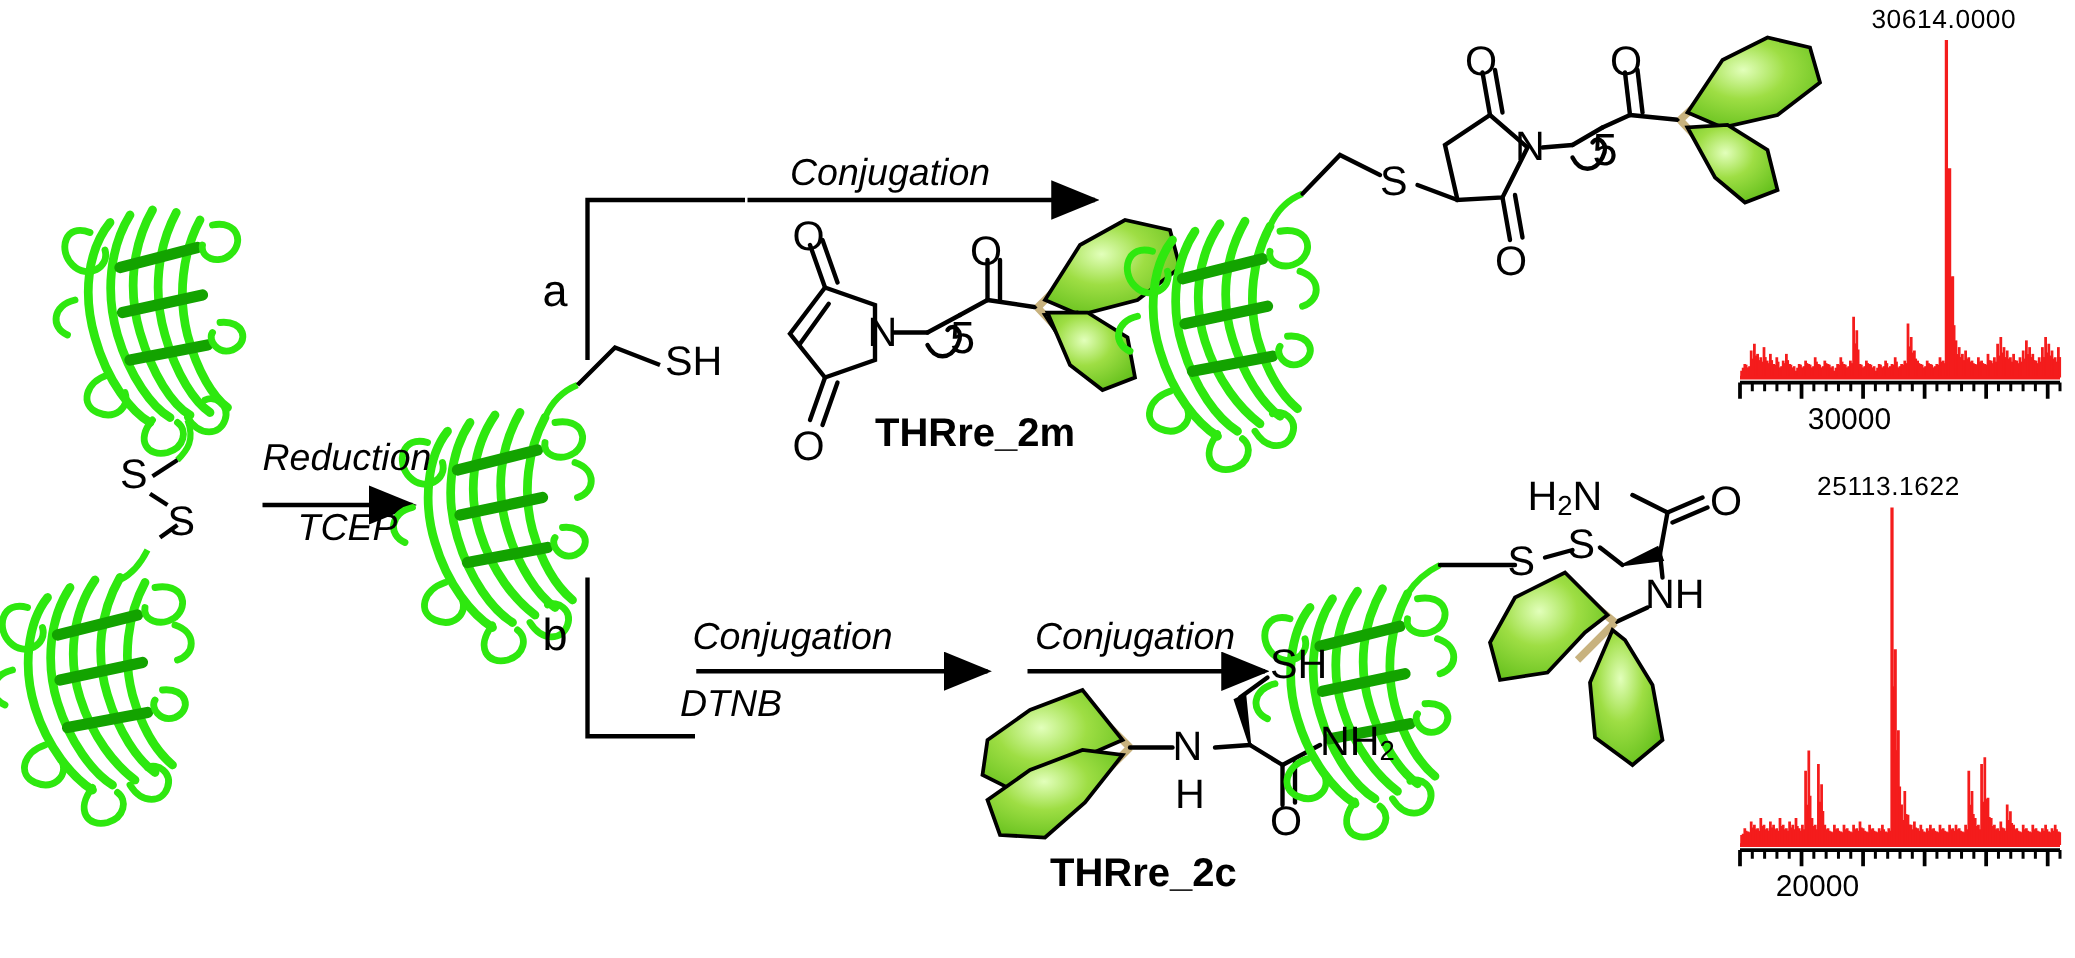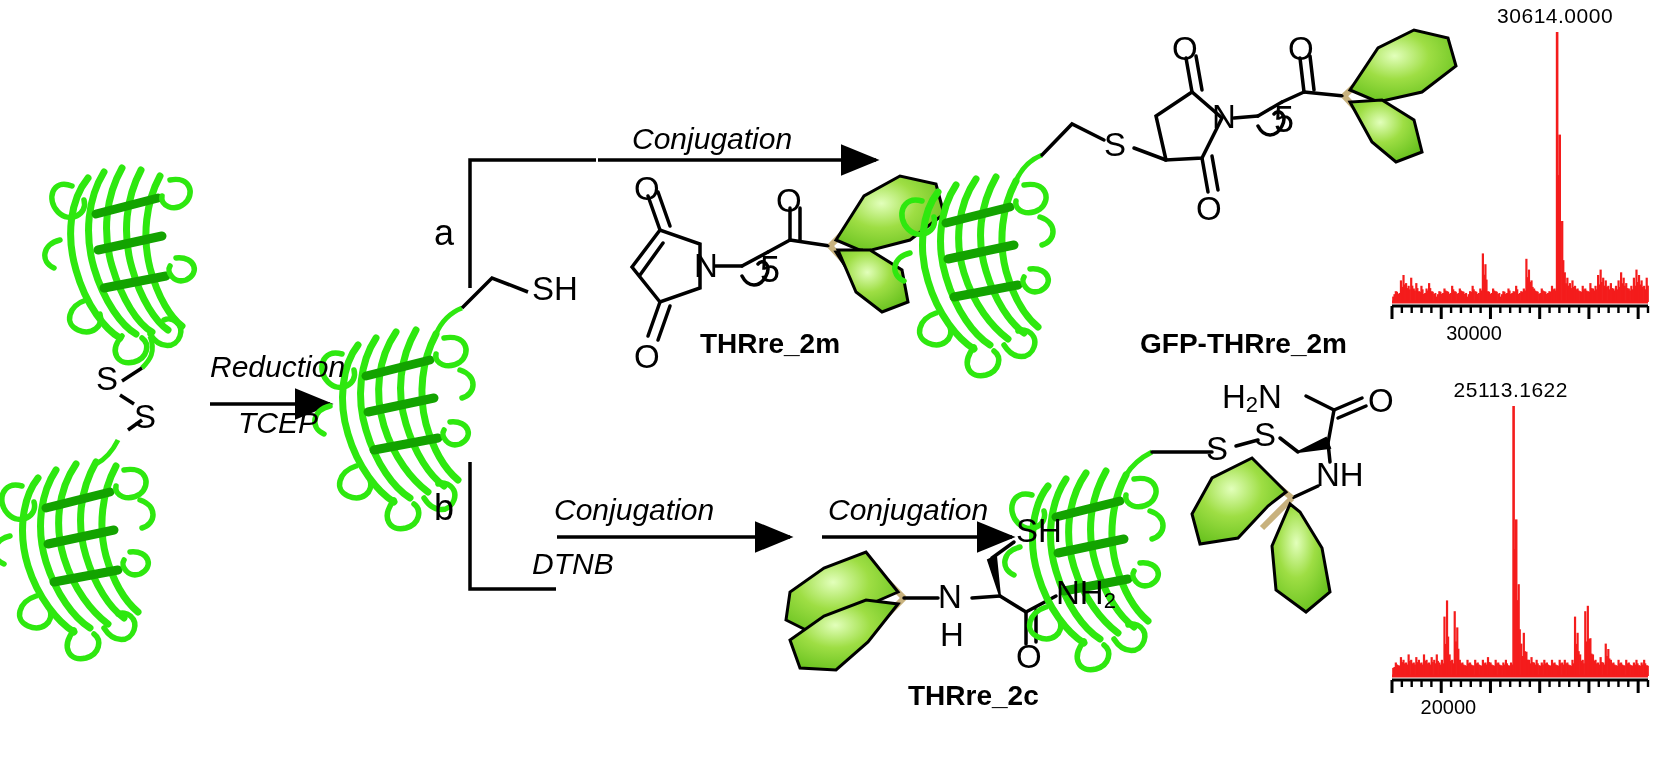--- a/index.html
+++ b/index.html
@@ -1,27 +1,27 @@
 <!DOCTYPE html>
 <html><head>
 <meta charset="utf-8">
 <style>
   html,body{margin:0;padding:0;background:#ffffff;}
   body{width:1660px;height:766px;position:relative;overflow:hidden;
        font-family:"Liberation Sans", sans-serif;color:#000;}
   .fig{position:absolute;inset:0;}
   .lbl{position:absolute;white-space:nowrap;color:#000;line-height:1;}
   .lbl.cond{font-size:30px;font-style:italic;}
-  .lbl.name{font-size:28px;font-weight:600;}
+  .lbl.name{font-size:32px;font-weight:600;}
   .lbl.step{font-size:36px;}
   .atom{position:absolute;font-size:33px;white-space:nowrap;line-height:1;}
   .atom .sub{font-size:22px;vertical-align:-4px;}
   svg{position:absolute;top:0;left:0;overflow:visible;}
   .ms-label{position:absolute;font-size:21px;letter-spacing:.5px;white-space:nowrap;text-align:center;}
-  .ms-tick{position:absolute;font-size:20px;white-space:nowrap;}
+  .ms-tick{position:absolute;font-size:24px;white-space:nowrap;}
 </style>
 </head>
 <body>
 
 <div class="fig">
 
   <svg width="1660" height="766">
     <defs>
       <marker id="arrowhead" markerWidth="11" markerHeight="9" refX="10" refY="4.5" orient="auto">
         <polygon points="0,0 11,4.5 0,9" fill="#000"></polygon>
@@ -311,21 +311,21 @@
 
   <div class="lbl step" style="left:434px;top:215px;">a</div>
   <div class="lbl step" style="left:434px;top:490px;">b</div>
 
   <div class="lbl cond" style="left:210px;top:352px;">Reduction</div>
   <div class="lbl cond" style="left:238px;top:408px;">TCEP</div>
 
   <div class="lbl cond" style="left:632px;top:124px;">Conjugation</div>
 
   <div class="lbl cond" style="left:554px;top:495px;">Conjugation</div>
-  <div class="lbl cond" style="left:532px;top:549px;">DTNB</div>
+  <div class="lbl cond" style="left:544px;top:549px;">DTNB</div>
   <div class="lbl cond" style="left:828px;top:495px;">Conjugation</div>
 
   <div class="atom" style="left:96px;top:362px;">S</div>
   <div class="atom" style="left:134px;top:400px;">S</div>
 
   <div class="atom" style="left:532px;top:272px;">SH</div>
 
   <div class="atom" style="left:634px;top:172px;">O</div>
   <div class="atom" style="left:634px;top:340px;">O</div>
   <div class="atom" style="left:694px;top:249px;">N</div>
@@ -349,22 +349,21 @@
 
   <div class="atom" style="left:1222px;top:380px;">
     <span>H</span><span class="sub">2</span><span>N</span>
   </div>
   <div class="atom" style="left:1368px;top:384px;">O</div>
   <div class="atom" style="left:1206px;top:432px;">S</div>
   <div class="atom" style="left:1254px;top:418px;">S</div>
   <div class="atom" style="left:1316px;top:458px;">NH</div>
 
   <div class="lbl name" style="left:700px;top:330px;">THRre_2m</div>
-  <div class="lbl name" style="left:1140px;top:330px;">GFP-THRre_2m</div>
-  <div class="lbl name" style="left:908px;top:682px;">THRre_2c</div>
+  <div class="lbl name" style="left:840px;top:682px;">THRre_2c</div>
 
   <div class="ms-label" id="ms-top-label" style="left: 1497.12px; top: 4px;">30614.0000</div>
   <div class="ms-tick" id="ms-top-tick" style="left: 1446.16px; top: 322px;">30000</div>
   <svg id="ms-top-svg" width="272" height="310" style="left:1384px;top:26px;">
       <g>
         <line x1="9.28" y1="276" x2="9.28" y2="270.6" stroke="#f41c1c" stroke-width="2.2"></line>
         <line x1="10.431999999999999" y1="276" x2="10.431999999999999" y2="268.17" stroke="#f41c1c" stroke-width="2"></line>
         <line x1="11.84" y1="276" x2="11.84" y2="265.2" stroke="#f41c1c" stroke-width="2.2"></line>
         <line x1="12.992" y1="276" x2="12.992" y2="265.74" stroke="#f41c1c" stroke-width="2"></line>
         <line x1="14.4" y1="276" x2="14.4" y2="267.9" stroke="#f41c1c" stroke-width="2.2"></line>

